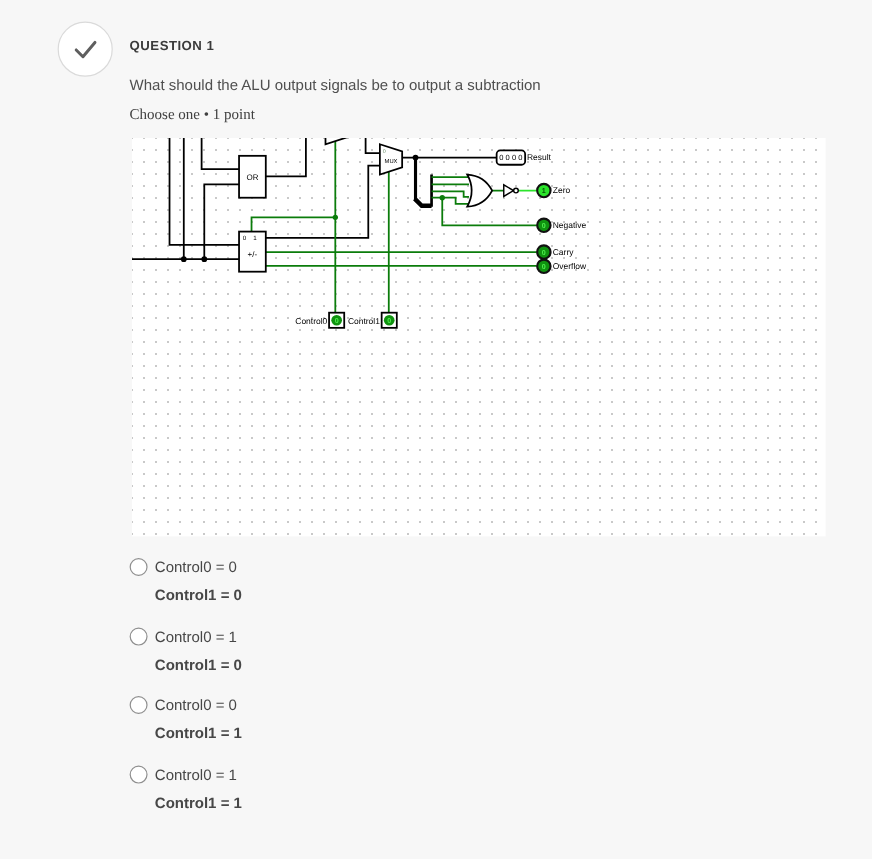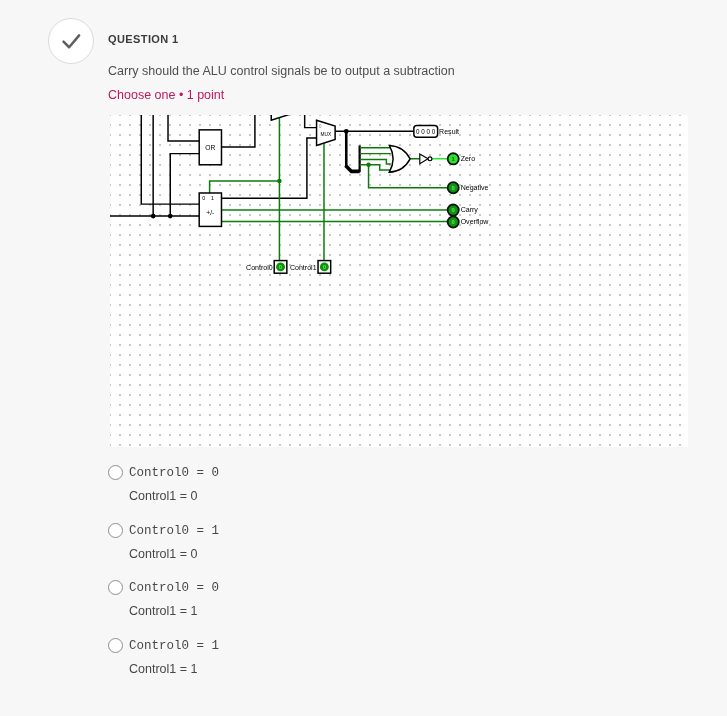--- a/index.html
+++ b/index.html
@@ -11,48 +11,48 @@
   .check-badge{
     position:absolute;left:48px;top:18px;width:46px;height:46px;
     border-radius:50%;background:#ffffff;border:1px solid #dadada;
     box-sizing:border-box;display:flex;align-items:center;justify-content:center;
   }
   .q-label{
     position:absolute;left:108px;top:33px;font-size:11px;font-weight:bold;
     color:#3b3b3b;letter-spacing:0.4px;text-align:center;
   }
   .q-text{position:absolute;left:108px;top:64px;font-size:12.5px;color:#4f4f4f;}
-  .q-meta{position:absolute;left:108px;top:88px;font-size:12.5px;color:#be185d;}
+  .q-meta{position:absolute;left:108px;top:88px;font-size:12.5px;color:#404040;font-family:Liberation Serif, serif;}
   .diagram{
     position:absolute;left:110px;top:115px;width:578px;height:332px;
     background-color:#ffffff;
     background-image:radial-gradient(circle,#c9c9c9 0.9px,transparent 1.15px);
     background-size:10px 10px;background-position:5px 5px;
   }
   .diagram svg{position:absolute;left:0;top:0;
     font-family:"Liberation Sans",sans-serif;}
   .option{position:absolute;left:108px;width:260px;height:48px;cursor:pointer;}
   .radio{
     position:absolute;left:0;top:0;width:15px;height:15px;border-radius:50%;
     background:#fff;border:1px solid #8f8f8f;box-sizing:border-box;
   }
-  .opt-line1{position:absolute;left:21px;top:1px;font-size:12.5px;color:#474747;white-space:nowrap;font-family:Liberation Mono, monospace;}
-  .opt-line2{position:absolute;left:21px;top:24px;font-size:12.5px;color:#474747;white-space:nowrap;}
+  .opt-line1{position:absolute;left:21px;top:1px;font-size:12.5px;color:#474747;white-space:nowrap;}
+  .opt-line2{position:absolute;left:21px;top:24px;font-size:12.5px;color:#474747;white-space:nowrap;font-weight:bold;}
 </style>
 </head>
 <body>
 
 <div class="check-badge">
   <svg width="30" height="30" viewBox="0 0 24 24">
     <polyline points="6,12.5 10.5,17 18.5,7.5" fill="none" stroke="#5f5f5f" stroke-width="2" stroke-linecap="round" stroke-linejoin="round"></polyline>
   </svg>
 </div>
 
 <div class="q-label">QUESTION 1</div>
-<div class="q-text">Carry should the ALU control signals be to output a subtraction</div>
+<div class="q-text">What should the ALU output signals be to output a subtraction</div>
 <div class="q-meta">Choose one • 1 point</div>
 
 <div class="diagram">
 <svg width="578" height="332" viewBox="110 115 688 447">
   <svg x="0" y="0" width="578" height="332" viewBox="110 115 578 332">
 
   <g stroke="#000000" stroke-width="2" fill="none">
     <path d="M163,175 H293"></path>
     <path d="M163,366 H295"></path>
     <path d="M217,175 V350 H295"></path>

